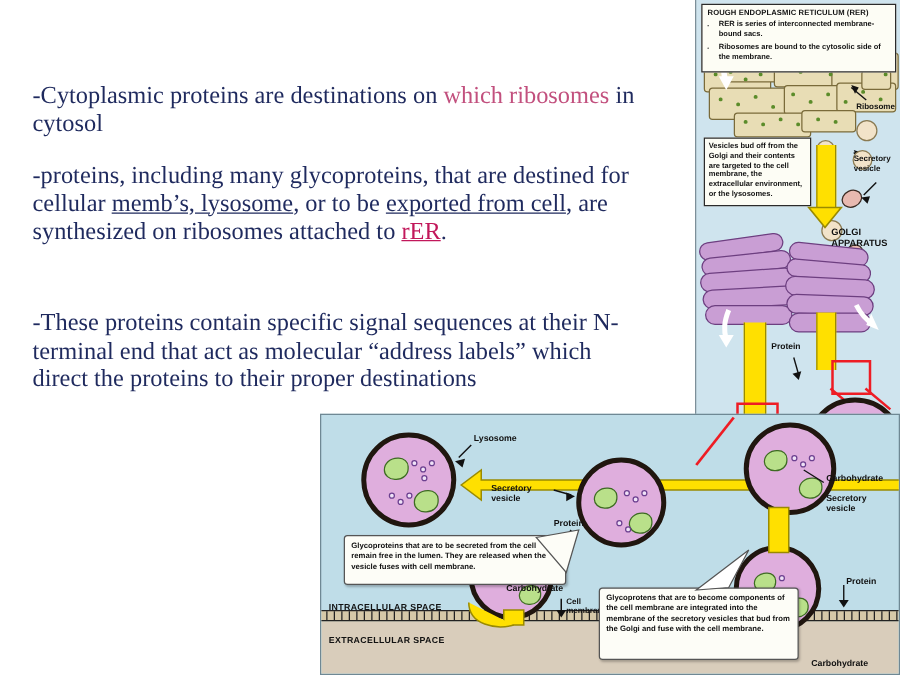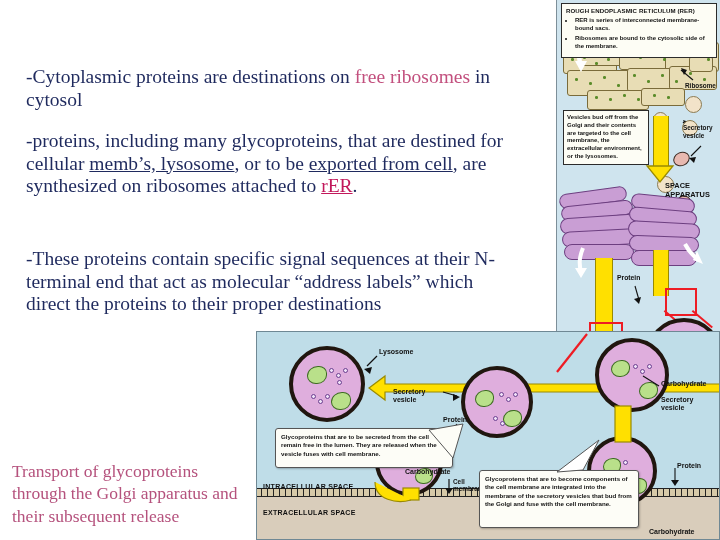--- a/index.html
+++ b/index.html
@@ -90,27 +90,26 @@
     box-shadow:1px 1px 2px rgba(0,0,0,.25);
   }
   .callout p{margin:0;font-family:"Liberation Sans",sans-serif;font-weight:bold;font-size:6.2px;color:#111;line-height:1.35;}
 </style>
 </head>
 <body>
 
 <div id="slide">
 
 
-  <div class="para" id="p1"><span>-Cytoplasmic proteins are destinations on </span><span class="pink">free ribosomes</span><span> in cytosol</span></div>
+  <div class="para" id="p1"><span>-Cytoplasmic proteins are destinations on </span><span class="pink">which ribosomes</span><span> in cytosol</span></div>
 
   <div class="para" id="p2"><span>-proteins, including many glycoproteins, that are destined for cellular </span><span class="ul">memb’s, lysosome</span><span>, or to be </span><span class="ul">exported from cell</span><span>, are synthesized on ribosomes attached to </span><span class="rer">rER</span><span>.</span></div>
 
   <div class="para" id="p3">-These proteins contain specific signal sequences at their N-terminal end that act as molecular “address labels” which direct the proteins to their proper destinations</div>
 
-  <div class="caption">Transport of glycoproteins through the Golgi apparatus and their subsequent release</div>
 
   <div id="rightPanel">
 
     <div class="sac" style="left:6px;top:52px;width:52px;height:20px;"></div>
     <div class="sac" style="left:22px;top:46px;width:48px;height:18px;"></div>
     <div class="sac" style="left:62px;top:44px;width:56px;height:24px;"></div>
     <div class="sac" style="left:108px;top:42px;width:52px;height:28px;"></div>
     <div class="sac" style="left:10px;top:70px;width:66px;height:24px;"></div>
     <div class="sac" style="left:70px;top:68px;width:54px;height:22px;"></div>
     <div class="sac" style="left:112px;top:66px;width:46px;height:22px;"></div>
@@ -202,21 +201,21 @@
     </div>
     <div class="golgi-stack" style="left:74px;top:196px;">
       <div class="cist" style="left:0;top:0;width:62px;height:13px;transform:rotate(6deg);"></div>
       <div class="cist" style="left:-2px;top:13px;width:66px;height:13px;transform:rotate(5deg);"></div>
       <div class="cist" style="left:-3px;top:26px;width:70px;height:14px;transform:rotate(3deg);"></div>
       <div class="cist" style="left:-2px;top:40px;width:68px;height:14px;transform:rotate(2deg);"></div>
       <div class="cist" style="left:0px;top:54px;width:64px;height:14px;"></div>
     </div>
 
     <div class="golgi-lbl" style="left:108px;top:182px;">
-      <div>SPACE</div>
+      <div>GOLGI</div>
       <div>APPARATUS</div>
     </div>
 
     <div class="ytube" style="left:38px;top:258px;width:16px;height:86px;"></div>
     <div class="ytube" style="left:96px;top:250px;width:14px;height:46px;"></div>
 
     <svg width="164" height="540" style="position:absolute;left:0;top:0;pointer-events:none;">
       <path d="M26,248 C22,258 22,264 24,272" stroke="#ffffff" stroke-width="4" fill="none"></path>
       <path d="M24,278 l-6,-10 l12,0 z" fill="#ffffff"></path>
       <path d="M128,244 C132,252 136,256 142,260" stroke="#ffffff" stroke-width="4" fill="none"></path>

